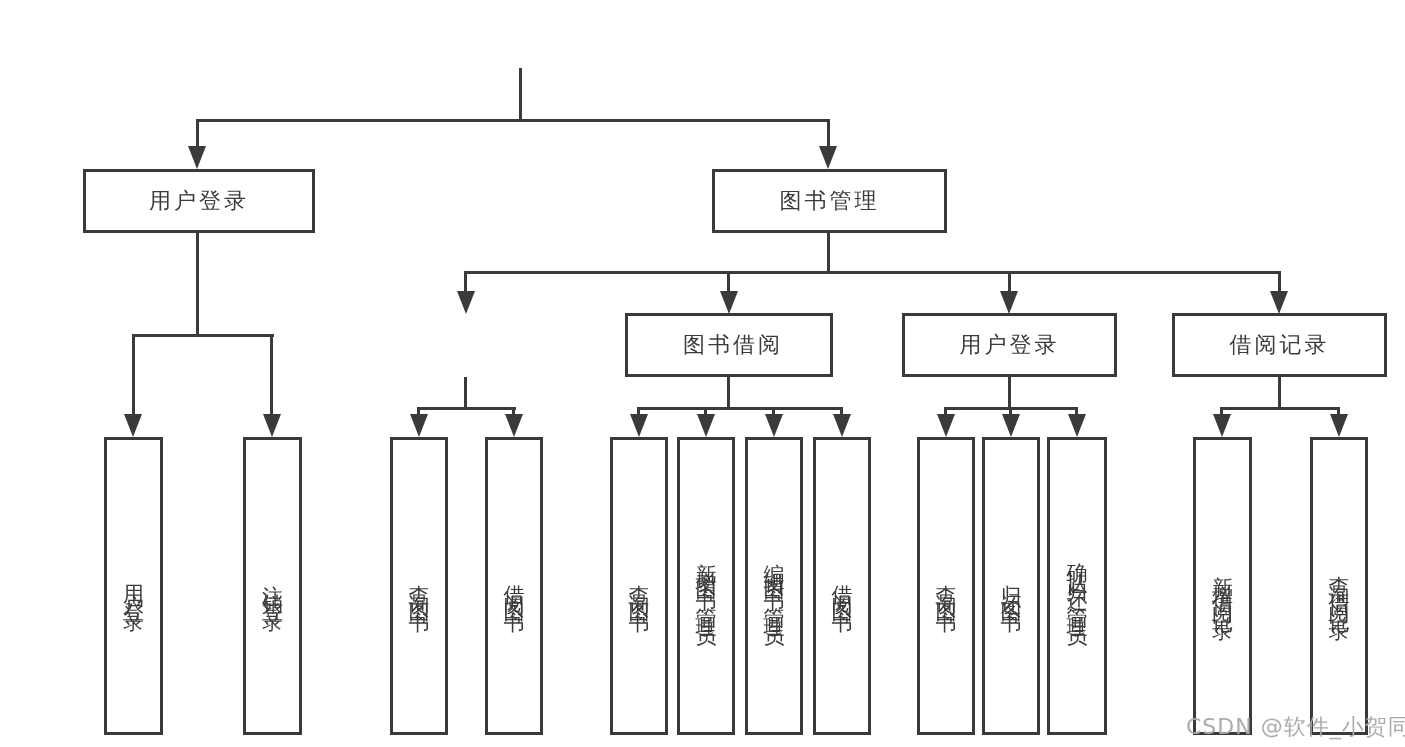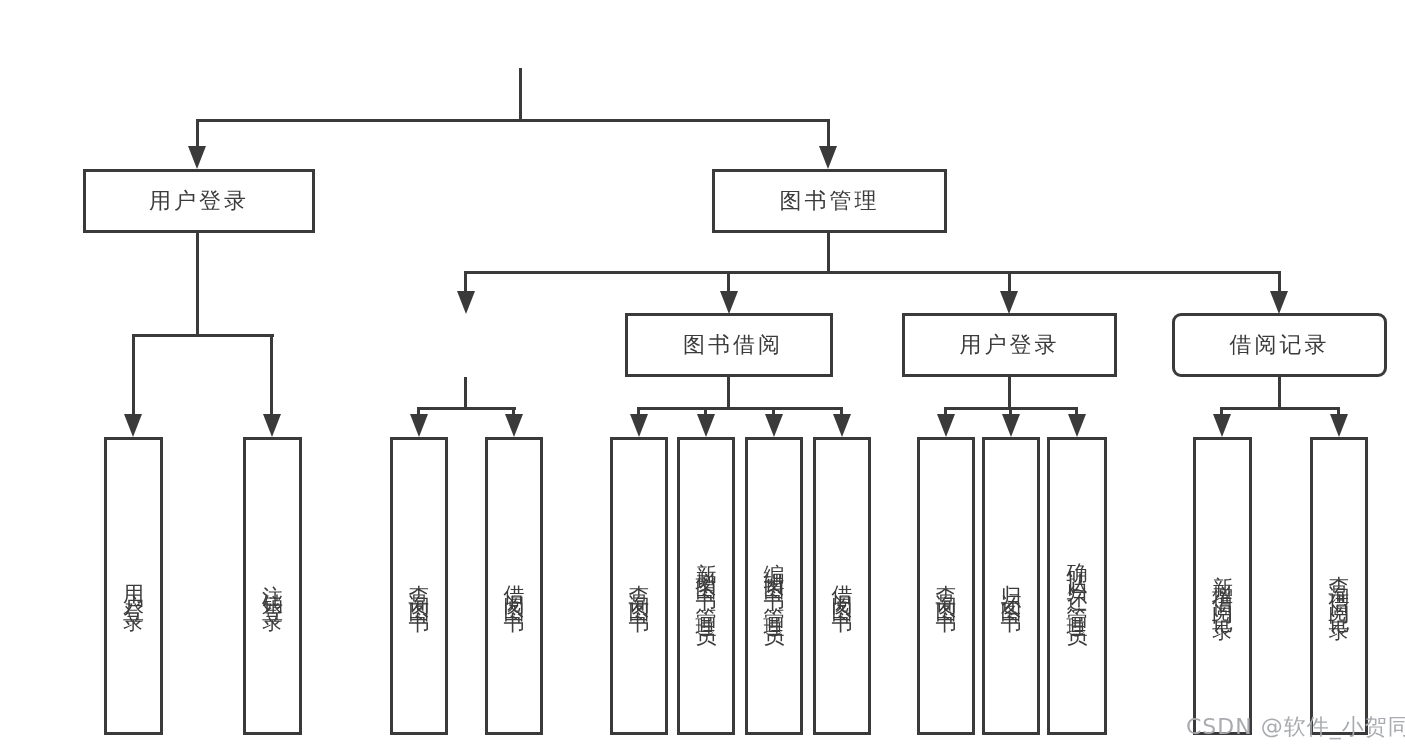--- a/index.html
+++ b/index.html
@@ -89,21 +89,21 @@
   <div class="arr" style="left:1000px;top:291px;"></div>
   <div class="vl" style="left:1278px;top:271px;height:22px;"></div>
   <div class="arr" style="left:1270px;top:291px;"></div>
 
   <div class="box" style="left:625px;top:313px;width:208px;height:64px;padding-left:8px;">
     <span>图书借阅</span>
   </div>
   <div class="box" style="left:902px;top:313px;width:215px;height:64px;">
     <span>用户登录</span>
   </div>
-  <div class="box" style="left:1172px;top:313px;width:215px;height:64px;border-radius:9px;">
+  <div class="box" style="left:1172px;top:313px;width:215px;height:64px;">
     <span>借阅记录</span>
   </div>
 
   <div class="vl" style="left:464px;top:377px;height:32px;"></div>
   <div class="vl" style="left:727px;top:377px;height:32px;"></div>
   <div class="vl" style="left:1008px;top:377px;height:32px;"></div>
   <div class="vl" style="left:1278px;top:377px;height:32px;"></div>
 
   <div class="hl" style="left:418px;top:407px;width:98px;"></div>
   <div class="hl" style="left:638px;top:407px;width:205px;"></div>

